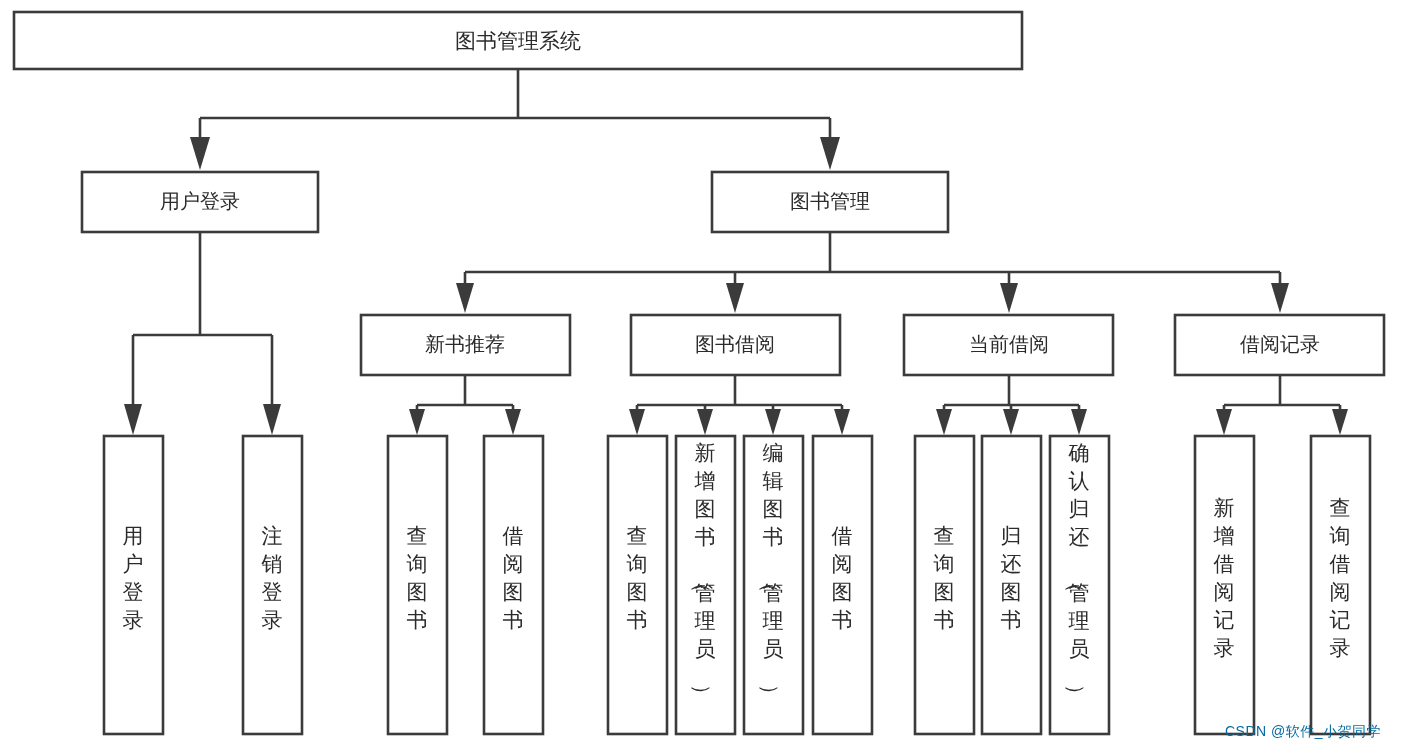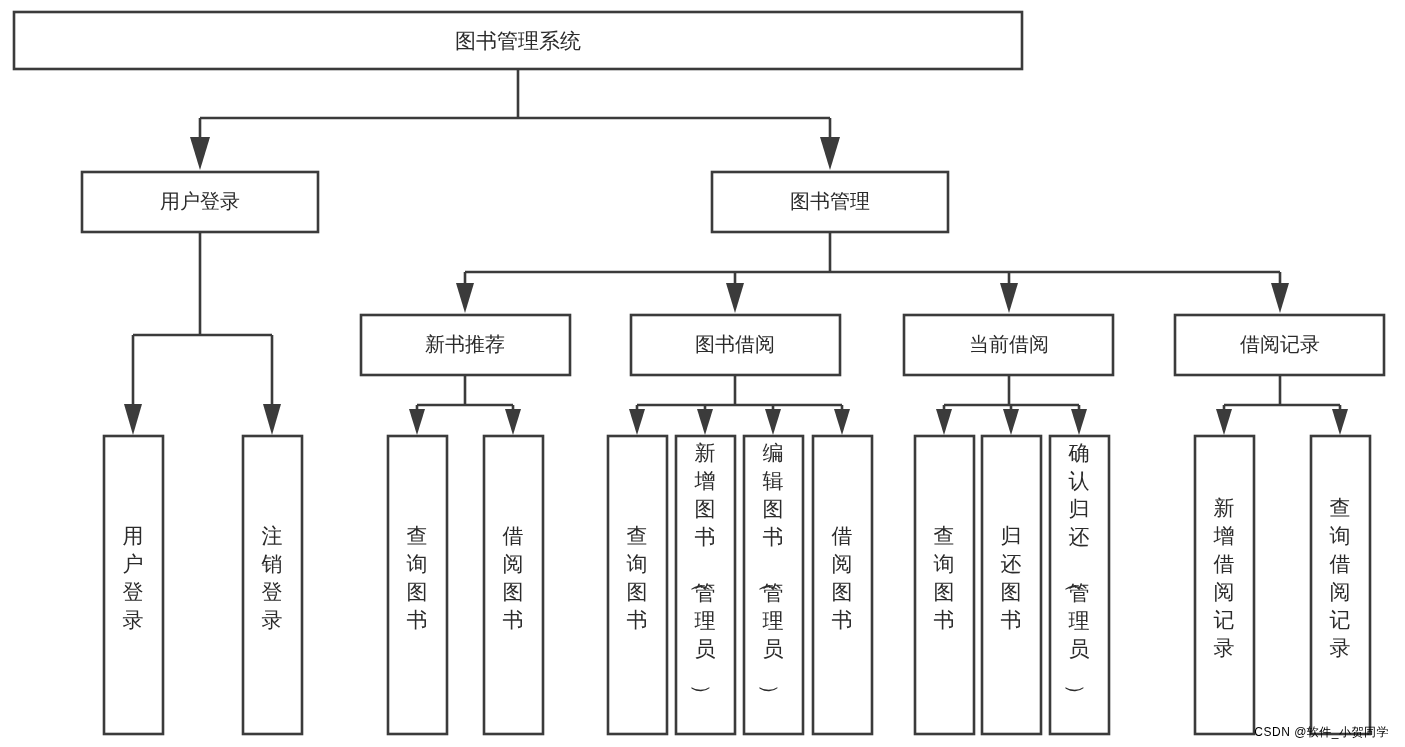--- a/index.html
+++ b/index.html
@@ -49,25 +49,25 @@
     font-size: 21px;
   }
   .leaf-label {
     fill: #2b2b2b;
     font-family: "Liberation Sans", "DejaVu Sans", sans-serif;
     font-size: 21px;
     text-anchor: middle;
   }
   .watermark {
     position: absolute;
-    right: 16px;
+    right: 24px;
     bottom: 6px;
     font-family: "Liberation Sans", "DejaVu Sans", sans-serif;
-    font-size: 12px;
-    color: #000000;
+    font-size: 14px;
+    color: #0369a1;
     letter-spacing: 0.5px;
     white-space: nowrap;
     pointer-events: none;
   }
 </style>
 </head>
 <body>
 
 <div id="diagram-root">
 

